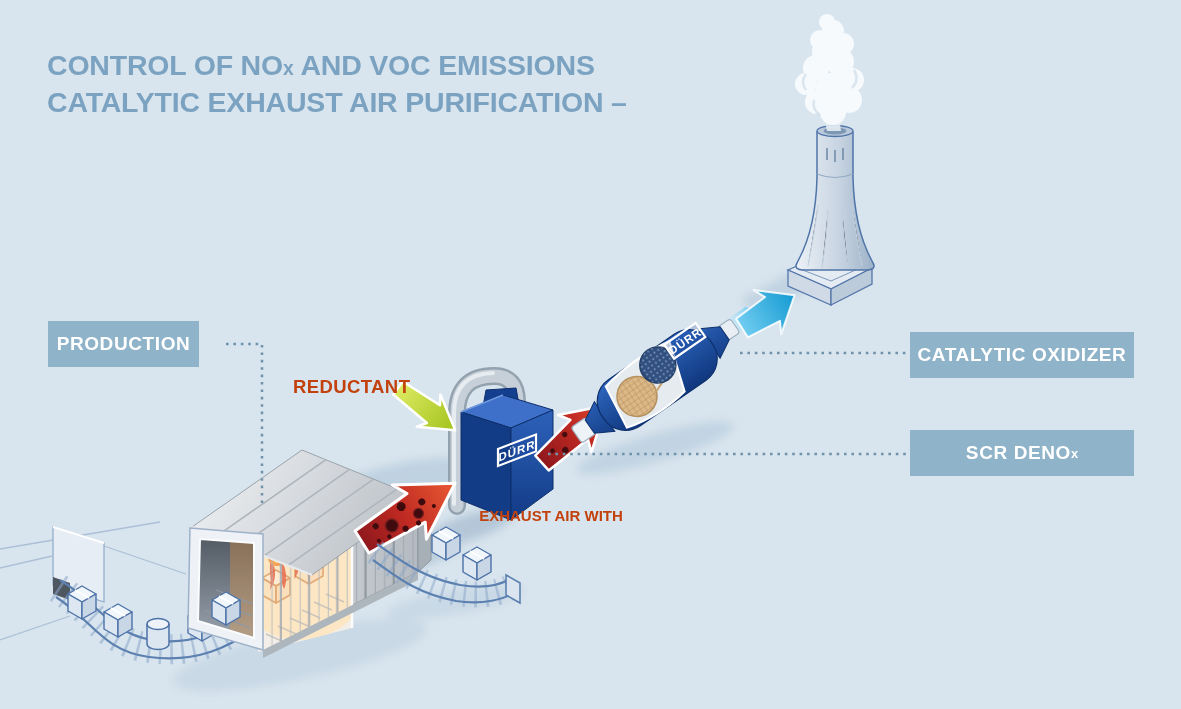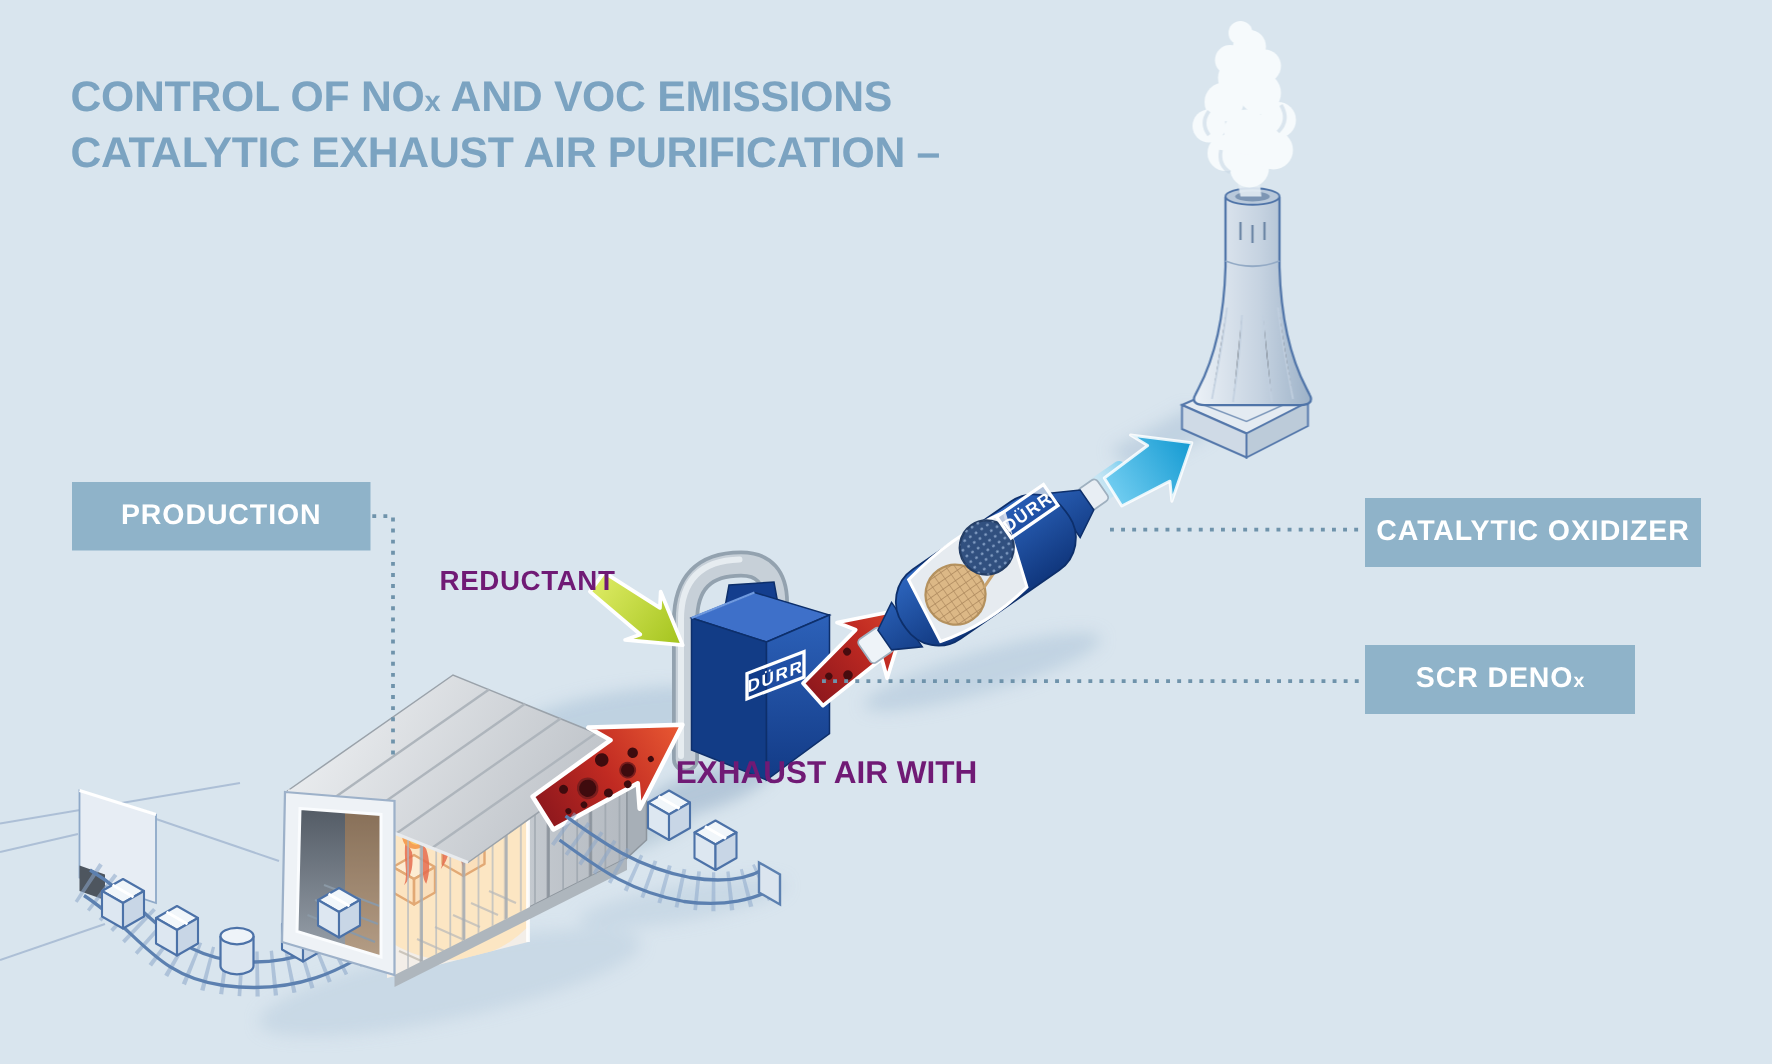--- a/index.html
+++ b/index.html
@@ -4,26 +4,26 @@
 <style>
   html,body{margin:0;padding:0;background:#d9e5ee;}
   .stage{position:relative;width:1181px;height:709px;background:#d9e5ee;overflow:hidden;
          font-family:"Liberation Sans",sans-serif;}
   .stage svg{position:absolute;left:0;top:0;}
   .title{position:absolute;left:47px;top:48px;color:#7ba3c1;font-size:28.5px;font-weight:bold;
          letter-spacing:-0.2px;line-height:34px;white-space:nowrap;}
   .sub{font-size:.68em;letter-spacing:0;}
   .tagbox{position:absolute;background:#8fb3c9;color:#ffffff;font-weight:bold;font-size:19px;
           letter-spacing:.6px;display:flex;align-items:center;justify-content:center;}
-  #production{left:48px;top:321px;width:199px;height:46px;}
+  #production{left:48px;top:321px;width:151px;height:46px;}
   #catox{left:910px;top:332px;width:224px;height:46px;}
-  #scr{left:910px;top:430px;width:180px;height:46px;}
-  .note{position:absolute;color:#701a75;font-weight:bold;}
+  #scr{left:910px;top:430px;width:224px;height:46px;}
+  .note{position:absolute;color:#c2410c;font-weight:bold;}
   #reductant{left:293px;top:376px;font-size:18.5px;letter-spacing:.4px;white-space:nowrap;}
-  #exhaust{left:446px;top:503px;width:210px;font-size:21px;line-height:26.5px;text-align:center;}
+  #exhaust{left:446px;top:503px;width:210px;font-size:15px;line-height:26.5px;text-align:center;}
 </style>
 </head>
 <body>
 
 <div class="stage">
 
 <svg width="1181" height="709" viewBox="0 0 1181 709">
   <defs>
     <filter id="soft" x="-60%" y="-60%" width="220%" height="220%">
           <feGaussianBlur stdDeviation="5"></feGaussianBlur>

